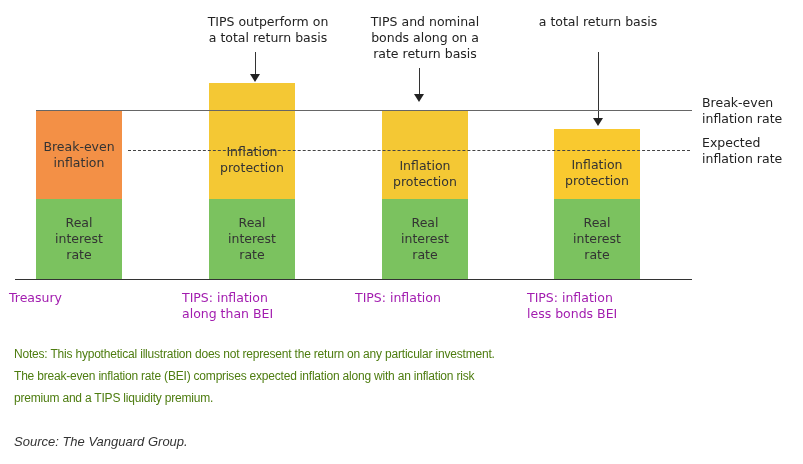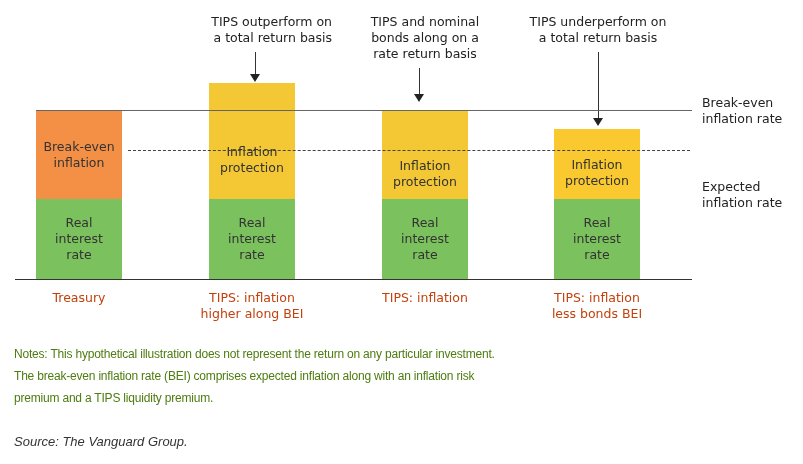--- a/index.html
+++ b/index.html
@@ -3,43 +3,42 @@
 <meta charset="utf-8">
 <style>
   html,body{margin:0;padding:0;background:#fff;}
   body{width:803px;height:464px;position:relative;overflow:hidden;font-family:"DejaVu Sans","Liberation Sans",sans-serif;color:#222;}
   .abs{position:absolute;}
   .ann{font-size:12.5px;line-height:16px;text-align:center;color:#222;white-space:nowrap;}
   .arrow{position:absolute;width:0;border-left:1.5px solid #333;}
   .arrow::after{content:"";position:absolute;left:-6px;bottom:-8px;border-left:5px solid transparent;border-right:5px solid transparent;border-top:8px solid #222;}
   .bar{position:absolute;width:86px;}
   .seg{position:absolute;left:0;width:86px;display:flex;align-items:center;justify-content:center;text-align:center;font-size:12.5px;line-height:16px;color:#333;}
-  .cat{font-size:12.5px;line-height:16px;text-align:center;color:#c2410c;width:140px;}
+  .cat{font-size:12.5px;line-height:16px;text-align:left;color:#a21caf;width:140px;}
   .hline{position:absolute;height:0;}
   .notes{font-family:"Liberation Sans",sans-serif;font-size:12px;line-height:22px;color:#4d7c0f;letter-spacing:-0.2px;}
   .source{font-family:"Liberation Sans",sans-serif;font-size:13px;font-style:italic;color:#333;text-align:right;}
 </style>
 </head>
 <body>
 
-<div class="abs ann" style="left:172px;top:14px;width:160px;text-align:right;">
+<div class="abs ann" style="left:188px;top:14px;width:160px;">
   <div>TIPS outperform on</div>
   <div>a total return basis</div>
 </div>
 <div class="arrow" style="left:255px;top:52px;height:22px;"></div>
 
 <div class="abs ann" style="left:345px;top:14px;width:160px;">
   <div>TIPS and nominal</div>
   <div>bonds along on a</div>
   <div>rate return basis</div>
 </div>
 <div class="arrow" style="left:419px;top:68px;height:26px;"></div>
 
 <div class="abs ann" style="left:518px;top:14px;width:160px;">
-  <div>TIPS underperform on</div>
   <div>a total return basis</div>
 </div>
 <div class="arrow" style="left:598px;top:52px;height:66px;"></div>
 
 <div class="bar" style="left:36px;top:110px;height:169px;">
   <div class="seg" style="top:0;height:89px;background:#F39046;">
     <div>
         <div>Break-even</div>
         <div>inflation</div>
       </div>
@@ -102,31 +101,31 @@
 </div>
 
 <div class="hline" style="left:36px;top:110px;width:656px;border-top:1.5px solid #666;"></div>
 <div class="hline" style="left:128px;top:150px;width:562px;border-top:1.5px dashed #444;"></div>
 <div class="hline" style="left:15px;top:279px;width:677px;border-top:1.5px solid #333;"></div>
 
 <div class="abs ann" style="left:702px;top:95px;text-align:left;">
   <div>Break-even</div>
   <div>inflation rate</div>
 </div>
-<div class="abs ann" style="left:702px;top:135px;text-align:left;margin-top:44px;">
+<div class="abs ann" style="left:702px;top:135px;text-align:left;">
   <div>Expected</div>
   <div>inflation rate</div>
 </div>
 
 <div class="abs cat" style="left:9px;top:290px;">
   <div>Treasury</div>
 </div>
 <div class="abs cat" style="left:182px;top:290px;">
   <div>TIPS: inflation</div>
-  <div>higher along BEI</div>
+  <div>along than BEI</div>
 </div>
 <div class="abs cat" style="left:355px;top:290px;">
   <div>TIPS: inflation</div>
 </div>
 <div class="abs cat" style="left:527px;top:290px;">
   <div>TIPS: inflation</div>
   <div>less bonds BEI</div>
 </div>
 
 <div class="abs notes" style="left:14px;top:343px;">

